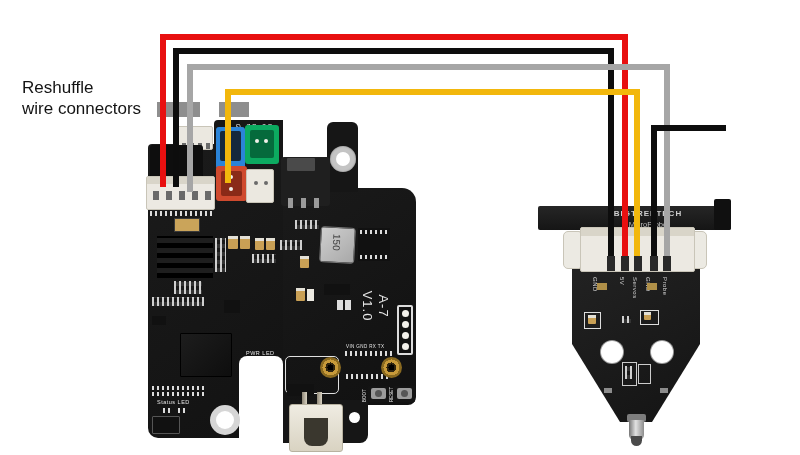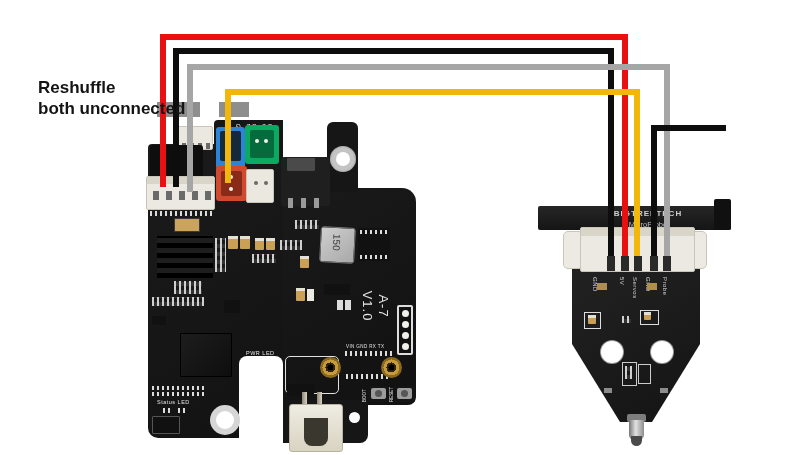--- a/index.html
+++ b/index.html
@@ -250,20 +250,20 @@
   <div>
     <div class="w yel" style="left:225px;top:92px;width:6px;height:91px;"></div>
     <div class="w yel" style="left:225px;top:89px;width:415px;height:6px;"></div>
     <div class="w yel" style="left:634px;top:89px;width:6px;height:167px;"></div>
   </div>
   <div>
     <div class="w blk" style="left:651px;top:125px;width:75px;height:6px;"></div>
     <div class="w blk" style="left:651px;top:125px;width:6px;height:131px;"></div>
   </div>
 
-  <div class="note" style="left:38px;top:77px;font-weight:bold;">
+  <div class="note" style="left:22px;top:77px;">
     <div>Reshuffle</div>
-    <div>both unconnected</div>
+    <div>wire connectors</div>
   </div>
   <div class="note" style="left:687px;top:84px;">
   </div>
 
 </div>
 
 </body></html>

